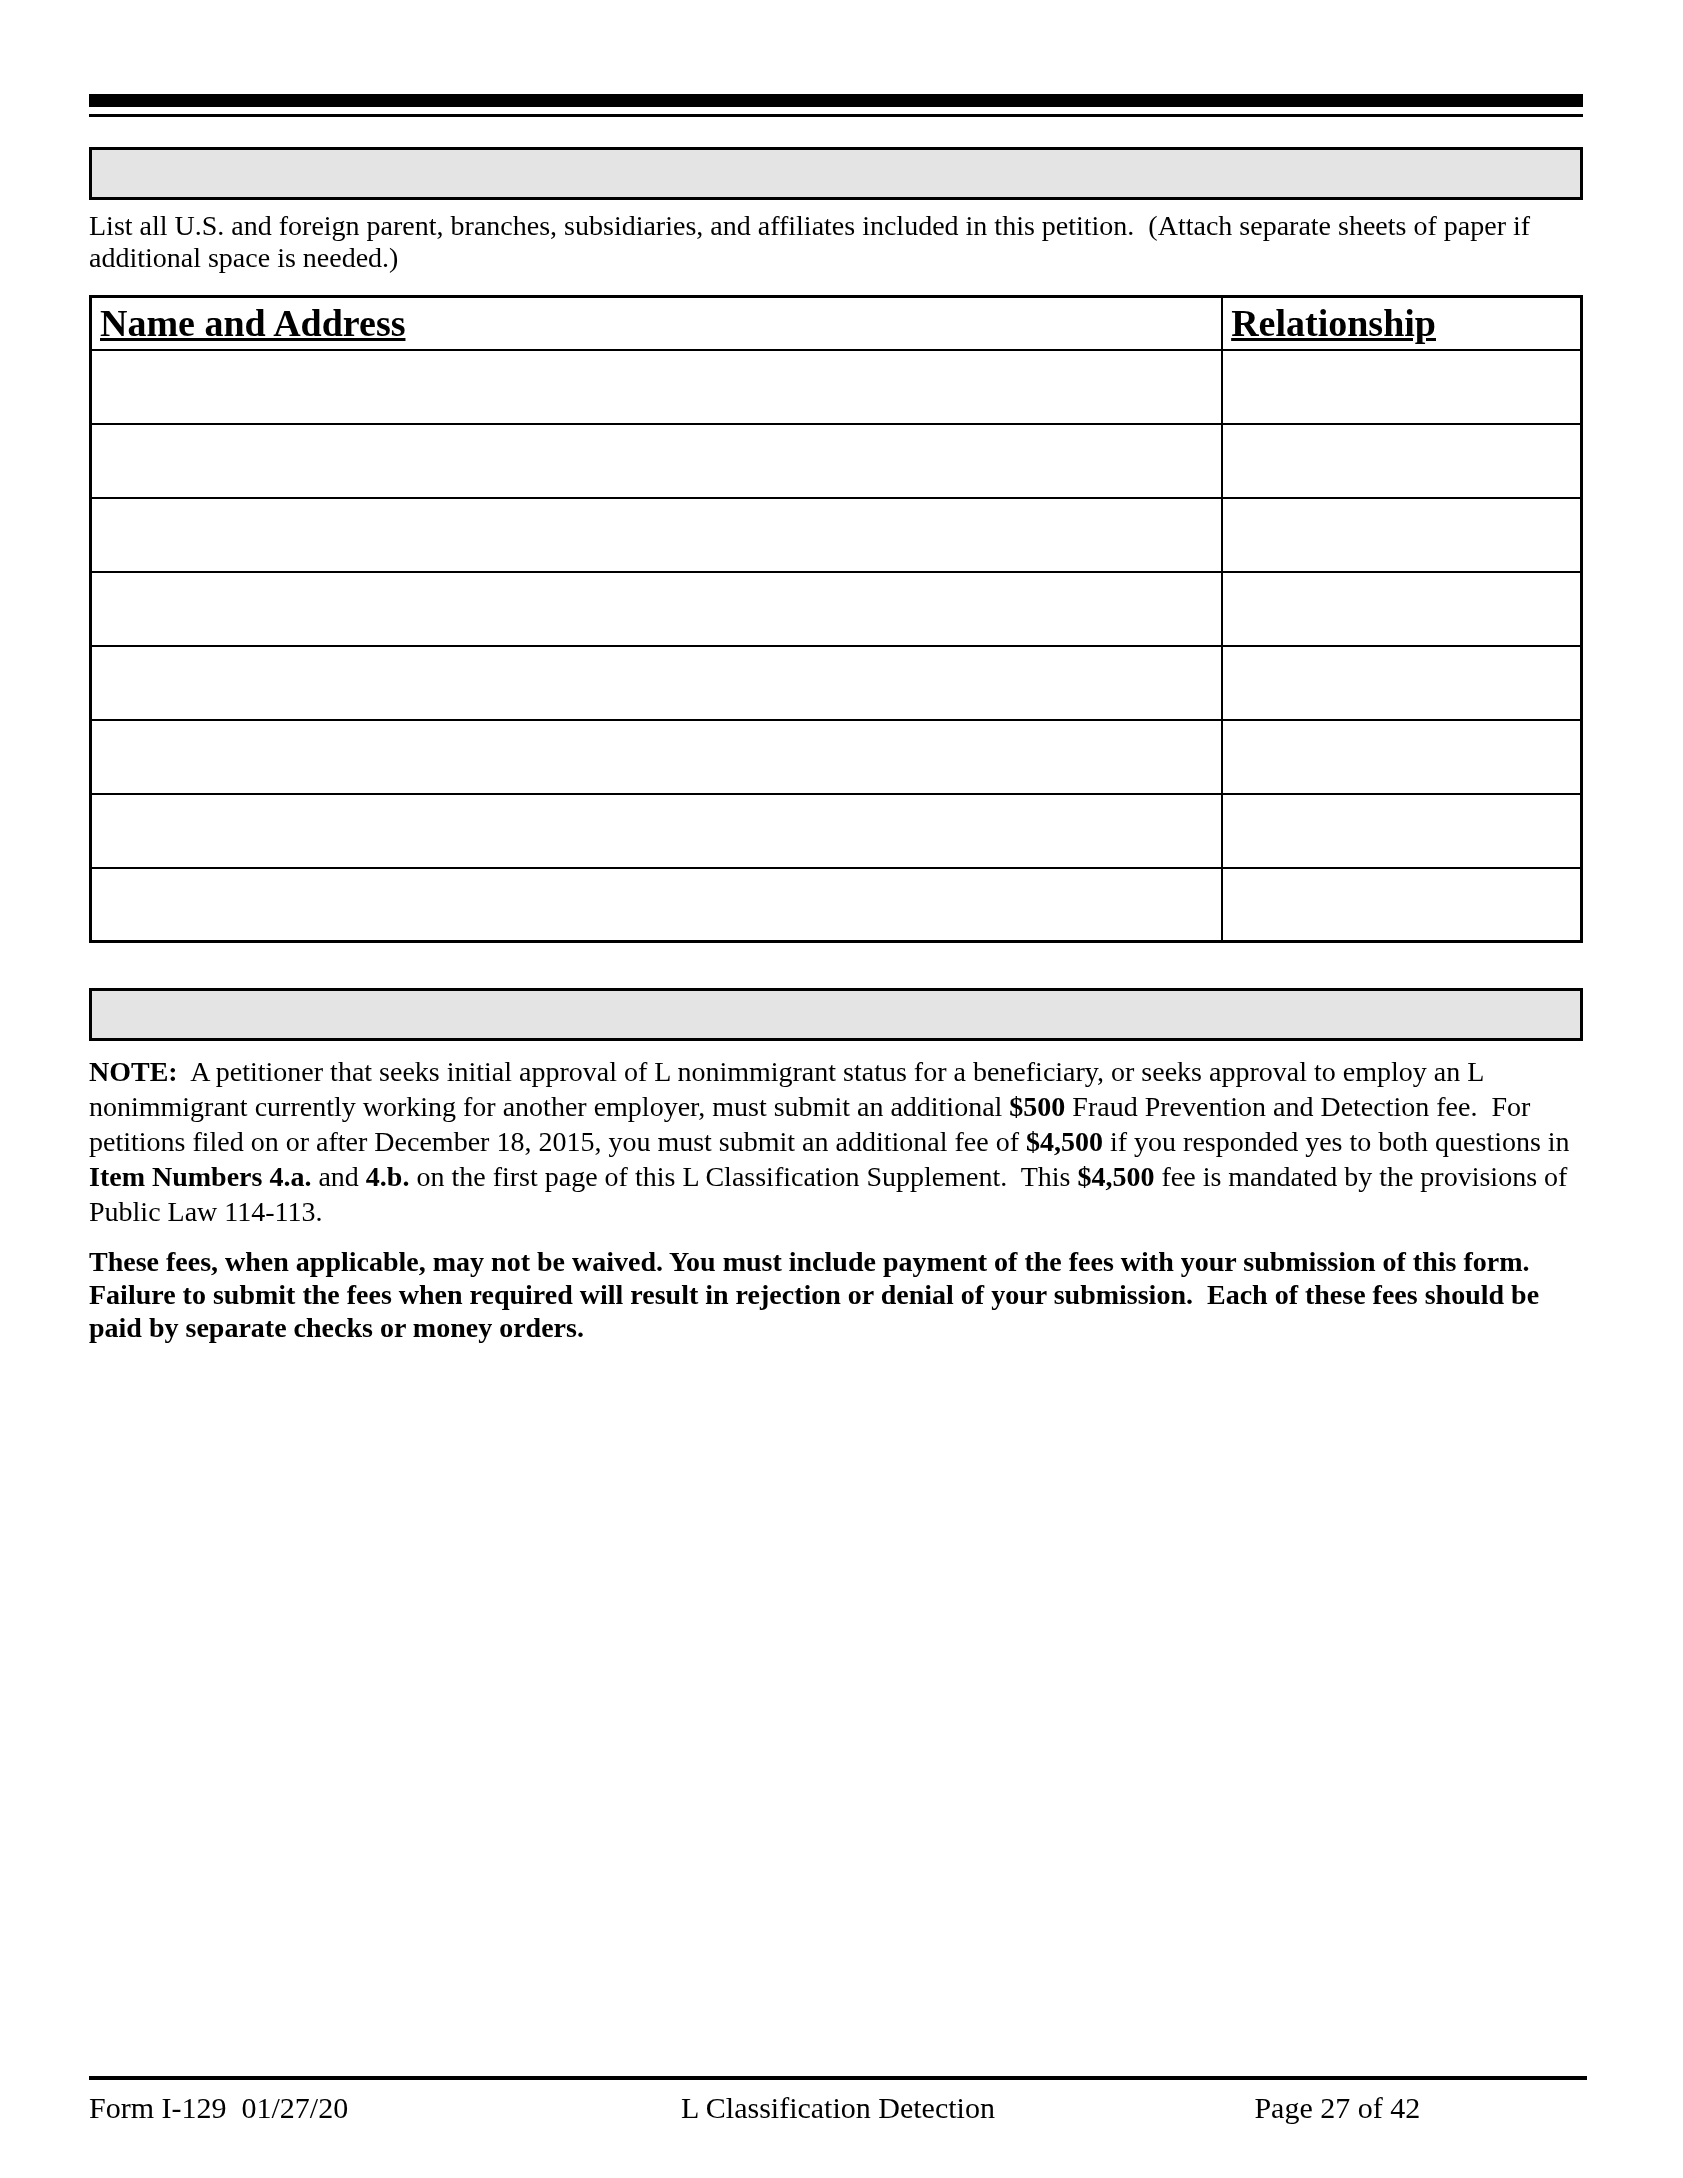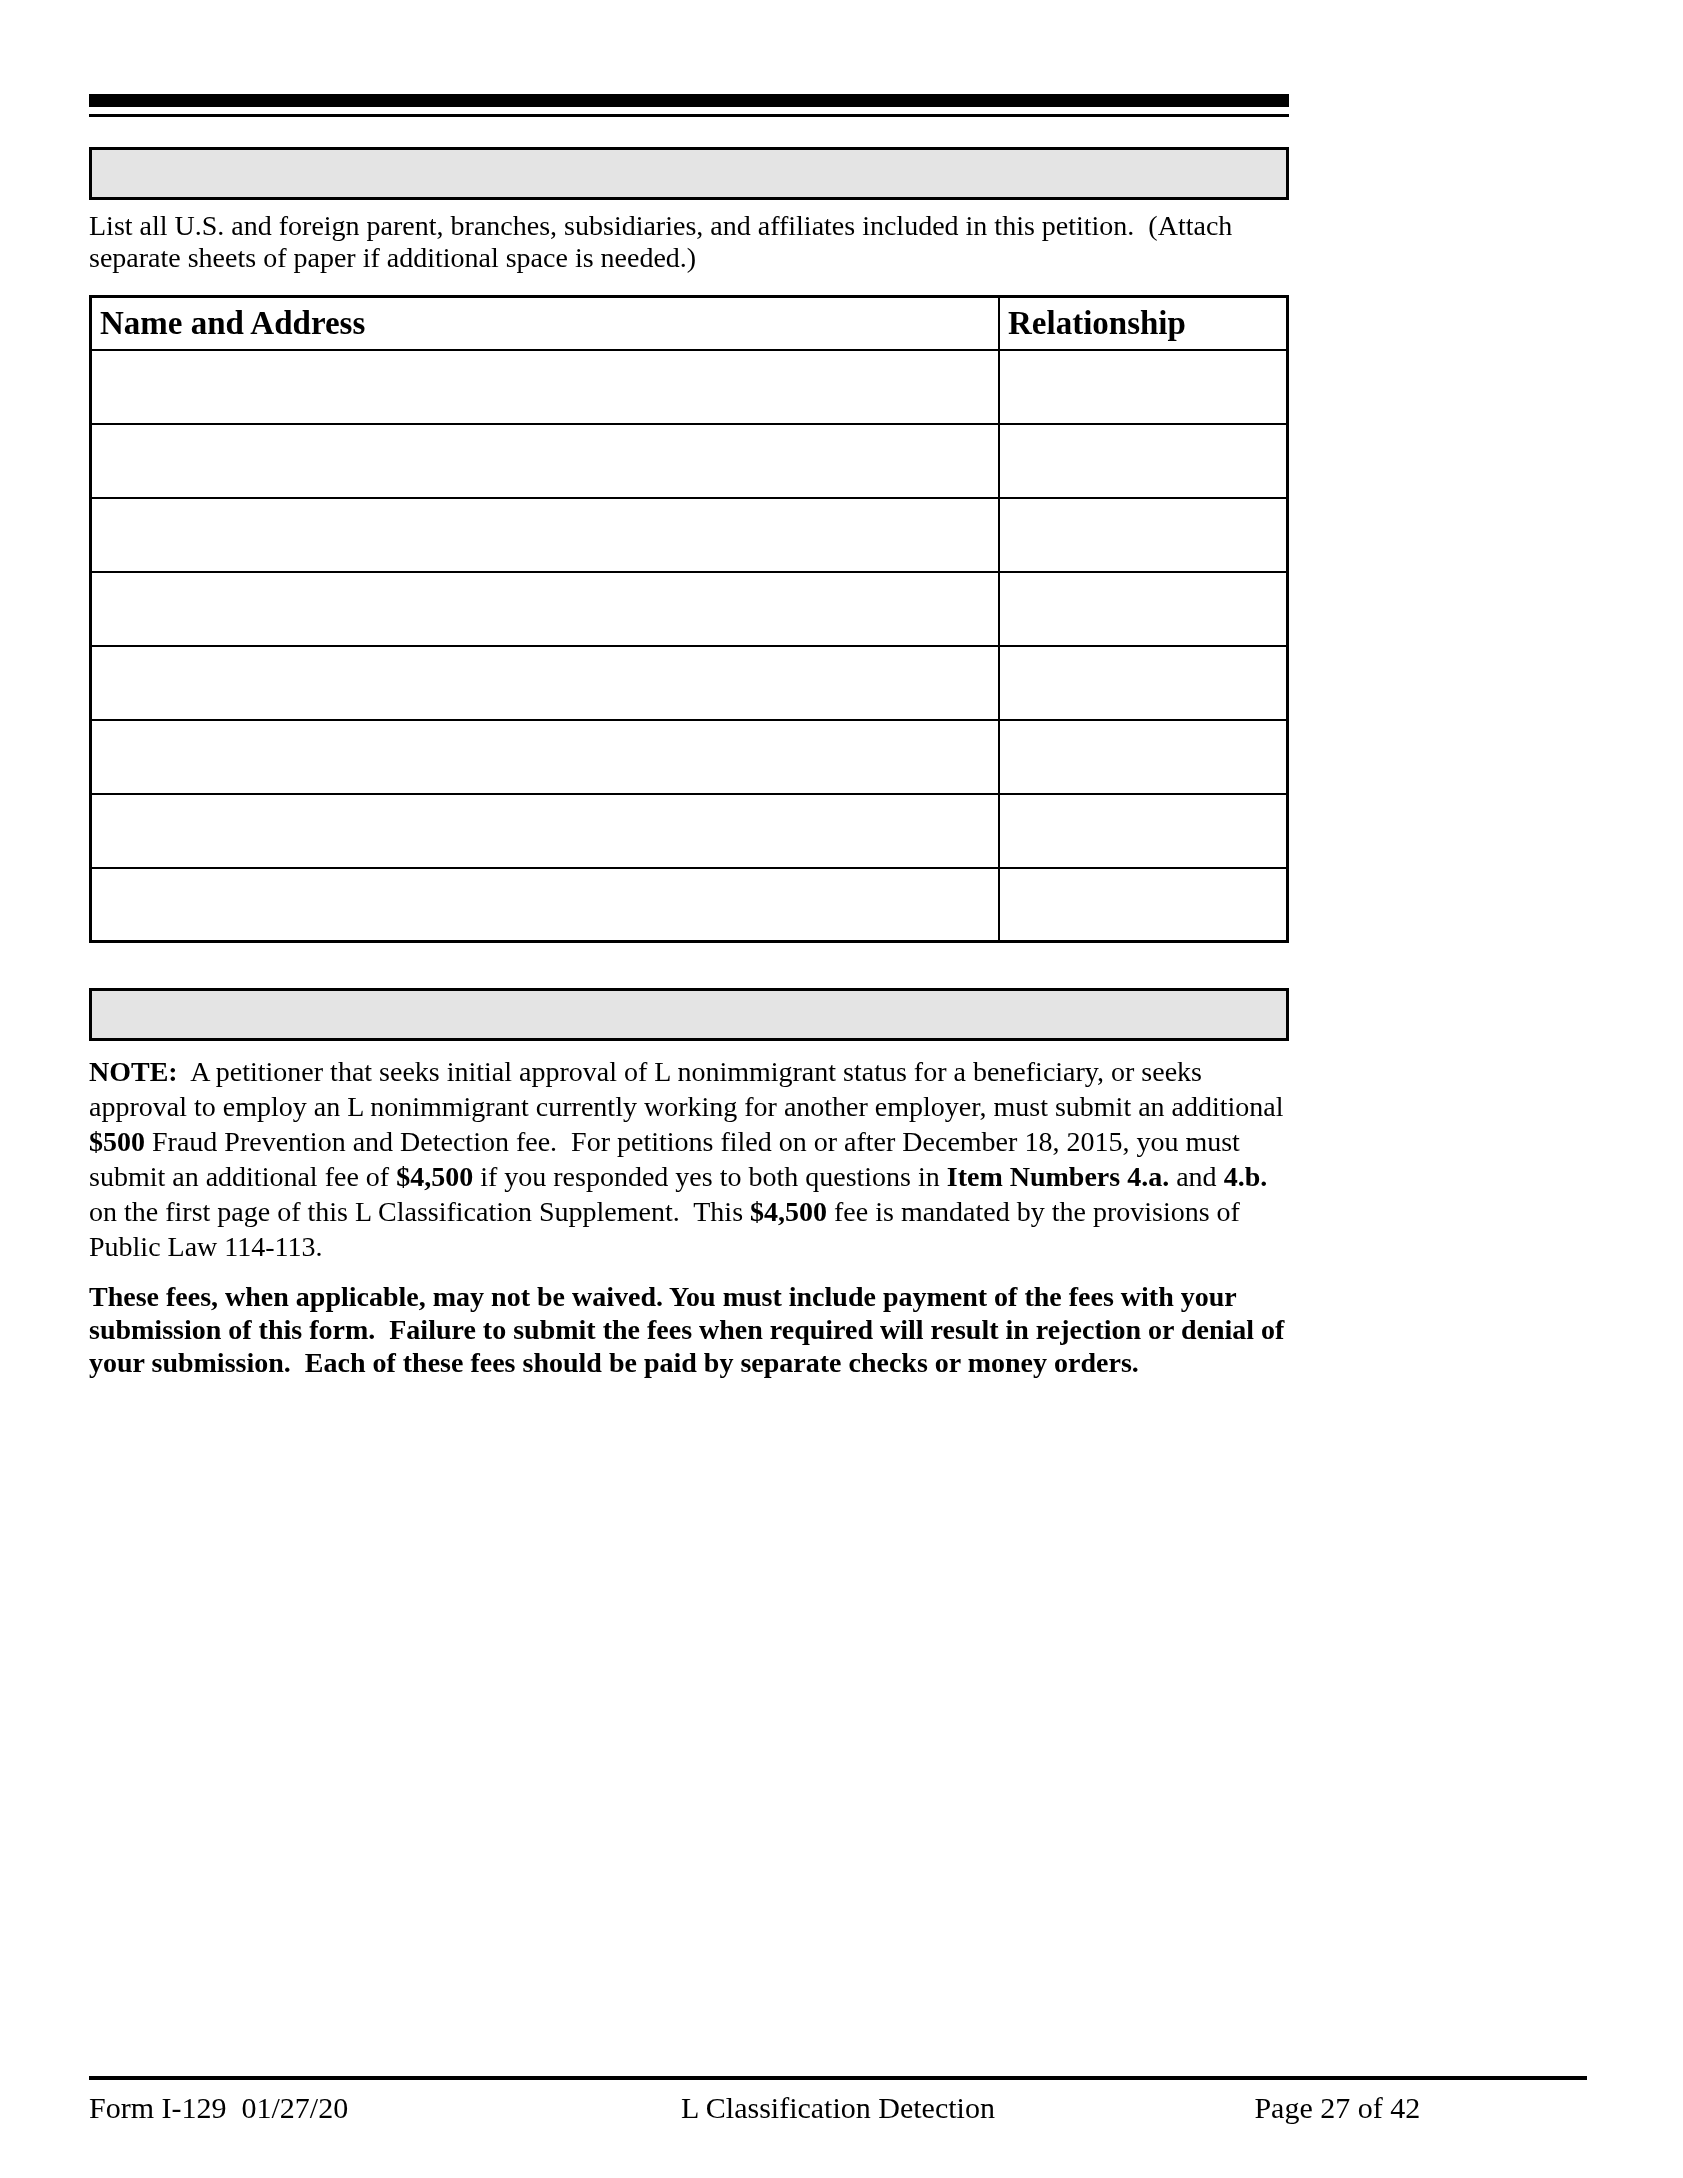--- a/index.html
+++ b/index.html
@@ -12,21 +12,21 @@
     position: relative;
     width: 1683px;
     height: 2178px;
     background: #ffffff;
     overflow: hidden;
   }
   .content {
     position: absolute;
     left: 89px;
     top: 94px;
-    width: 1200px;
+    width: 1494px;
   }
   .black-bar {
     height: 13px;
     background: #000000;
   }
   .thin-rule {
     margin-top: 7px;
     height: 3px;
     background: #000000;
   }
@@ -56,24 +56,25 @@
     border-collapse: collapse;
     table-layout: fixed;
     border: 3px solid #000000;
   }
   table.affil th, table.affil td {
     border: 2px solid #000000;
     padding: 0 8px;
     vertical-align: middle;
   }
   table.affil th {
-    font-size: 33px;
+    font-size: 38px;
     font-weight: bold;
     text-align: left;
     height: 53px;
+    text-decoration: underline;
   }
   table.affil td { height: 74px; }
   .col-name { width: 75.9%; }
   .col-rel  { width: 24.1%; }
   .sec3 { margin-top: 45px; }
   .footer-rule {
     position: absolute;
     left: 89px;
     width: 1498px;
     top: 2076px;

